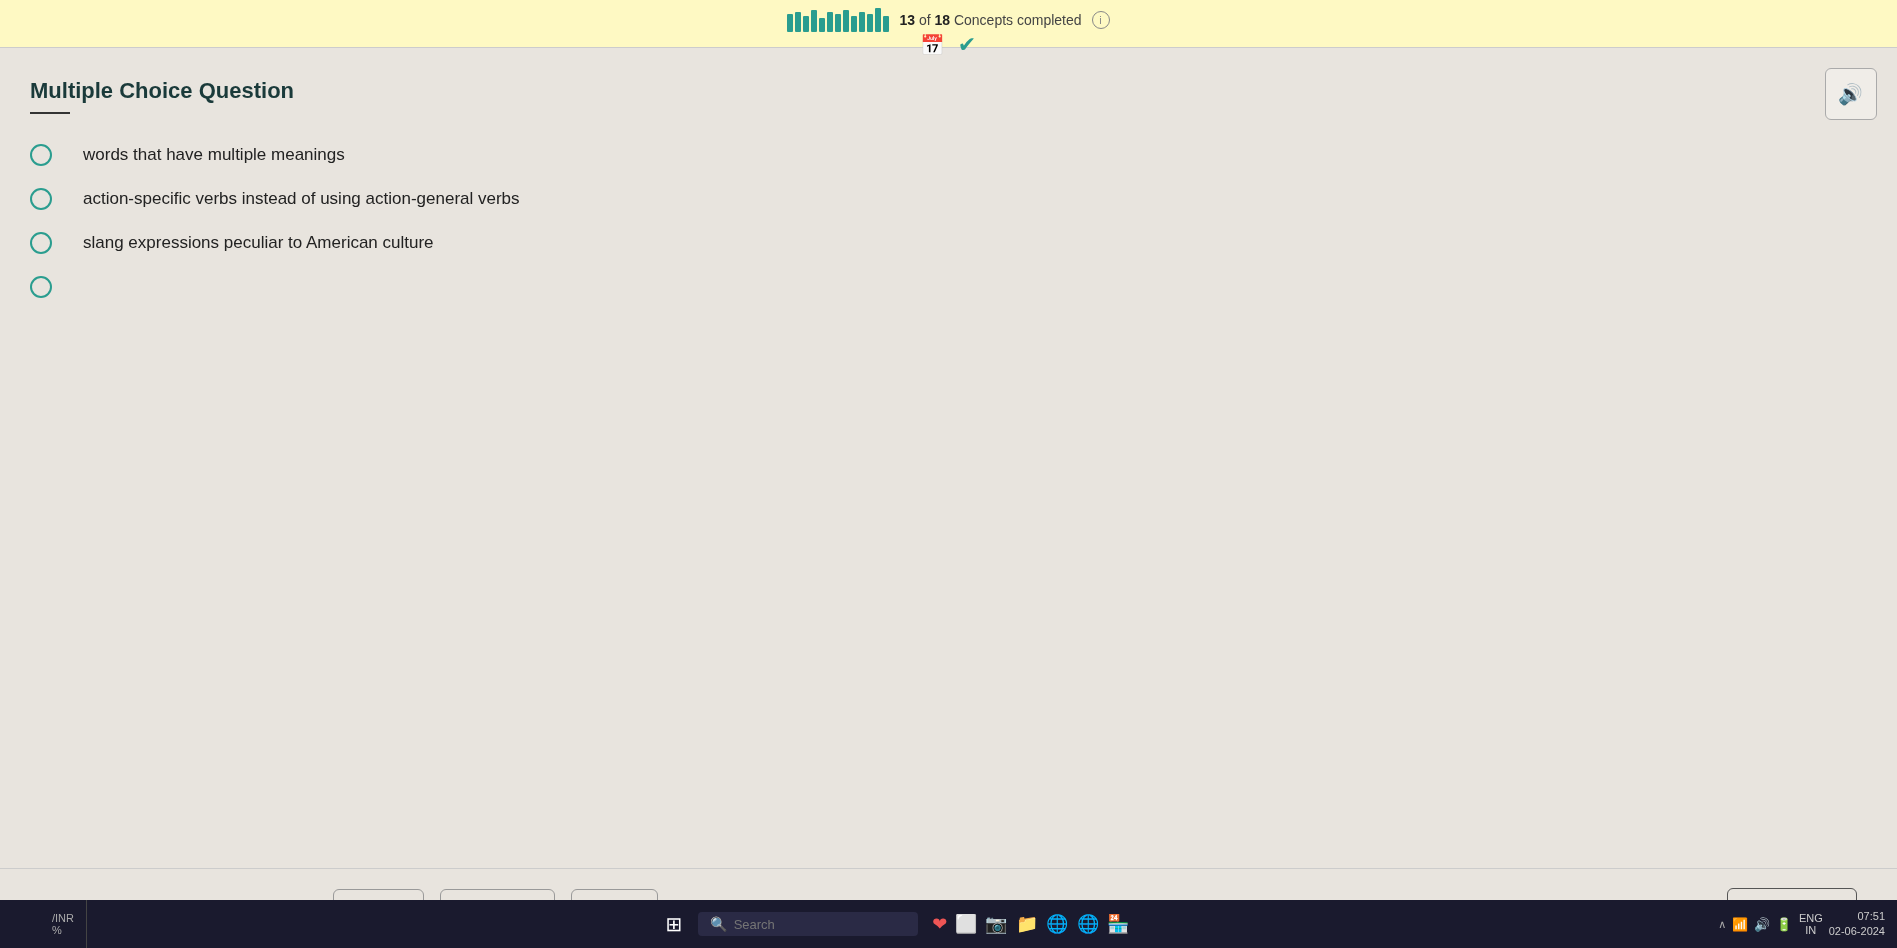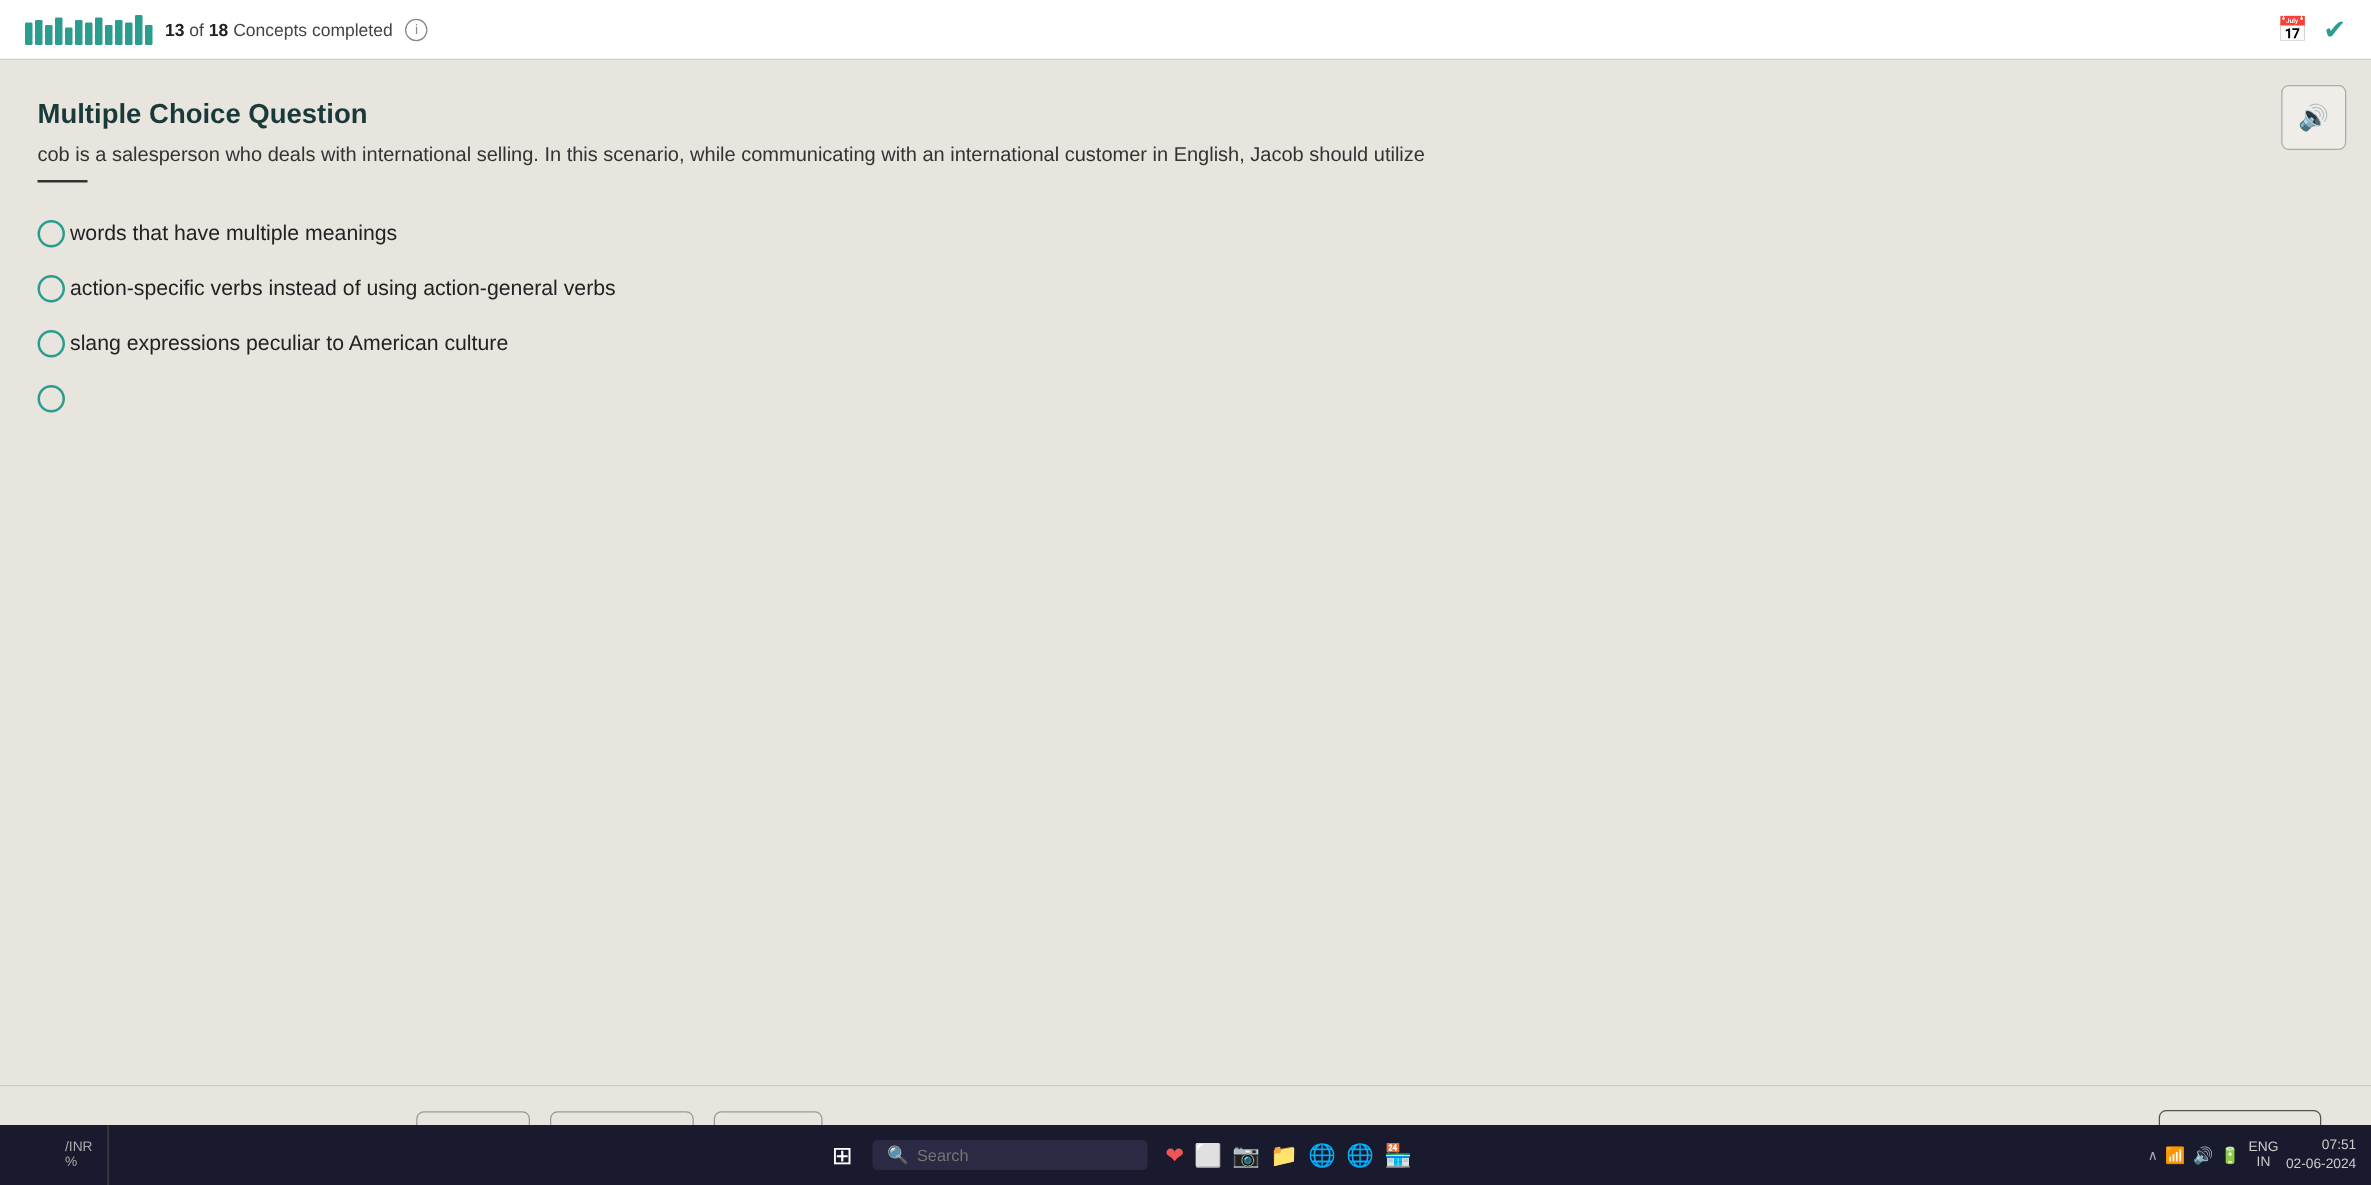--- a/index.html
+++ b/index.html
@@ -11,23 +11,24 @@
       overflow: hidden;
       position: relative;
     }
 
     
     .top-bar {
       display: flex;
       align-items: center;
       justify-content: space-between;
       padding: 8px 20px;
-      background: #ffffff;
+      background: #fef9c3;
       border-bottom: 1px solid #ccc;
       height: 48px;
+      flex-direction: column;
     }
     .top-left {
       display: flex;
       align-items: center;
       gap: 10px;
     }
     .progress-bars {
       display: flex;
       gap: 2px;
       align-items: flex-end;
@@ -117,21 +118,21 @@
     
     .options-container {
       margin-top: 30px;
       display: flex;
       flex-direction: column;
       gap: 22px;
     }
     .option-item {
       display: flex;
       align-items: center;
-      gap: 4px;
+      gap: 31px;
       cursor: pointer;
     }
     .radio-circle {
       width: 22px;
       height: 22px;
       border-radius: 50%;
       border: 2px solid #2a9d8f;
       flex-shrink: 0;
       background: transparent;
     }
@@ -305,21 +306,20 @@
 </div>
 
 <div class="main-content">
 
   <div class="sound-btn">
     <span>🔊</span>
   </div>
 
   <div class="question-type">Multiple Choice Question</div>
 
-  <div class="question-text">cob is a salesperson who deals with international selling. In this scenario, while communicating with an international customer in English, Jacob should utilize</div>
   <div class="question-underline"></div>
 
   <div class="options-container">
     <div class="option-item">
       <div class="radio-circle"></div>
       <span class="option-text">words that have multiple meanings</span>
     </div>
     <div class="option-item">
       <div class="radio-circle"></div>
       <span class="option-text">action-specific verbs instead of using action-general verbs</span>

